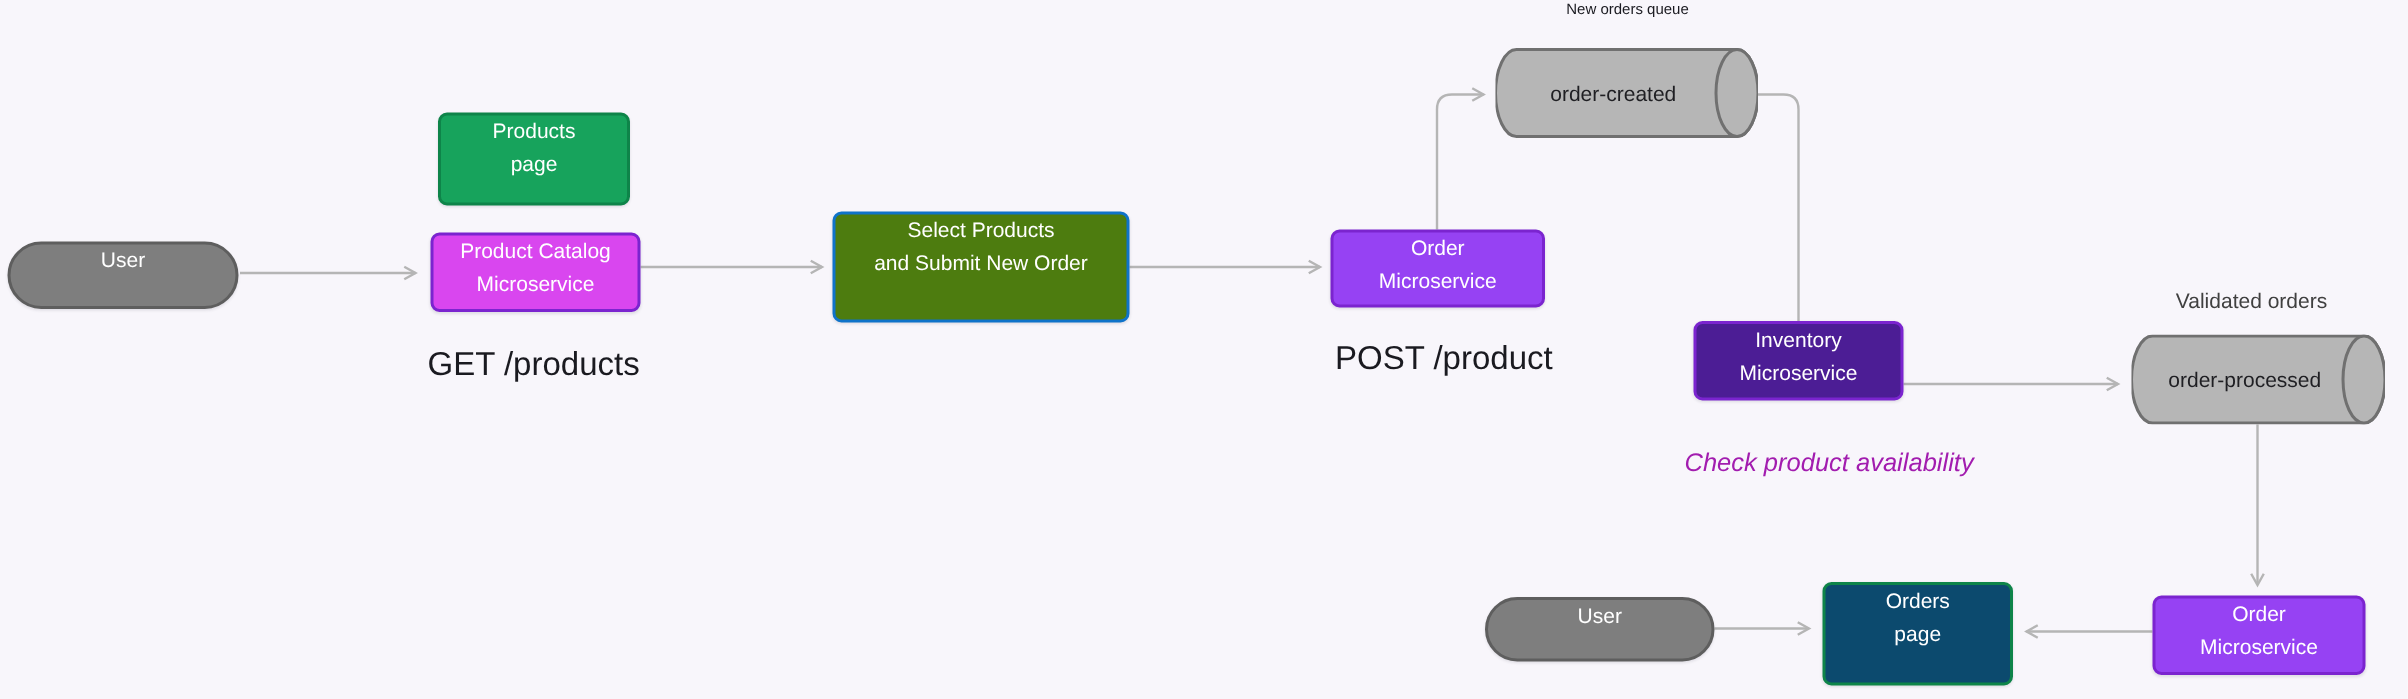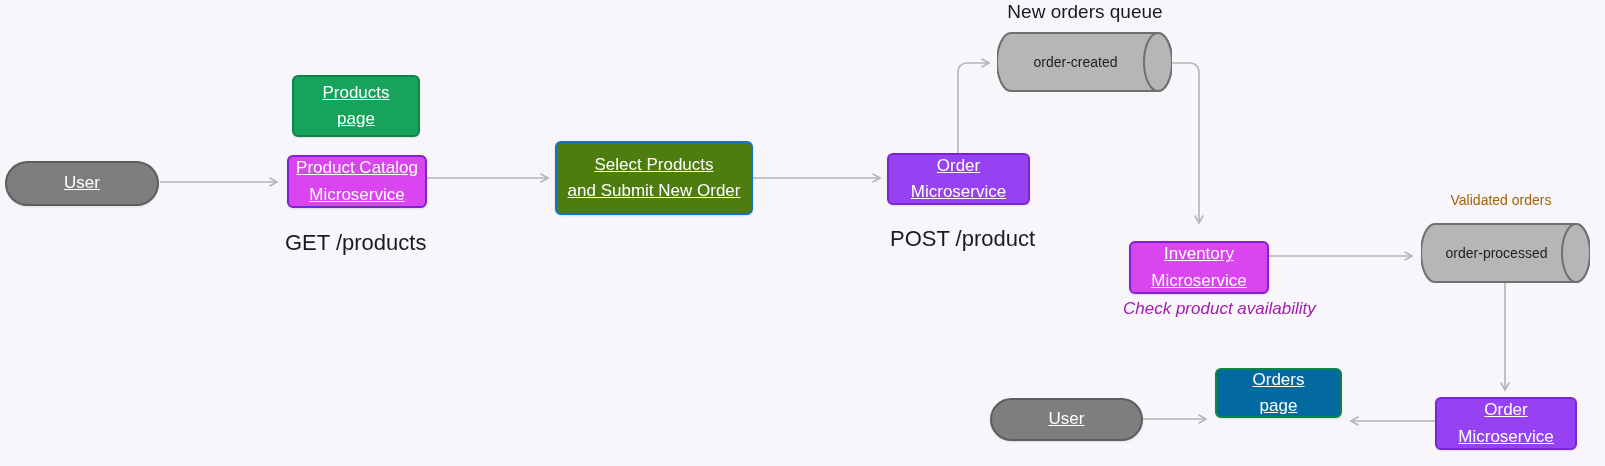--- a/index.html
+++ b/index.html
@@ -5,23 +5,23 @@
   html,body { margin:0; padding:0; }
   .canvas {
     position:relative; width:1605px; height:466px; overflow:hidden;
     font-family:"Liberation Sans", sans-serif;
   }
   #edges { position:absolute; left:0; top:0; width:1605px; height:466px; }
   .edge { fill:none; stroke-width:1.6px; }
   .edge-head { fill:none; stroke-width:1.6px; }
   .node {
     position:absolute; box-sizing:border-box; border:2px solid;
-    display:flex; align-items:center; justify-content:center;
-    text-align:center; font-size:17px; line-height:1.55;
-    white-space:pre-line; box-shadow:0 1px 2px rgba(40,40,60,0.12);text-decoration:underline;
+    display:flex; justify-content:center;
+    text-align:center; font-size:14px; line-height:1.55;
+    white-space:pre-line; box-shadow:0 1px 2px rgba(40,40,60,0.12);
   }
   .node.rect { border-radius:6px; }
   .node.pill { border-radius:999px; }
   .cyl-wrap { position:absolute; }
   .cyl-wrap svg { display:block; }
   .cyl-label {
     position:absolute; left:0; top:0; right:0; bottom:0;
     display:flex; align-items:center; justify-content:center;
     font-size:14px; padding-right:18px; box-sizing:border-box;
   }
@@ -58,35 +58,35 @@
 and Submit New Order</span></div>
       <div class="node rect" style="left: 887px; top: 153px; width: 143px; height: 52px; background: rgb(150, 66, 243); border-color: rgb(123, 36, 207); color: rgb(255, 255, 255);"><span>Order
 Microservice</span></div>
       <div class="cyl-wrap" style="left: 997px; top: 32px; width: 175px; height: 60px; position: absolute;">
         <svg width="175" height="60">
           <path d="M14,1 H161 A14,29 0 0 1 161,59 H14 A14,29 0 0 1 14,1 Z" fill="#b6b6b6" stroke="#707070" stroke-width="2"></path>
           <ellipse cx="161" cy="30" rx="14" ry="29" fill="#b6b6b6" stroke="#707070" stroke-width="2"></ellipse>
         </svg>
         <span class="cyl-label" style="color: rgb(31, 31, 35);">order-created</span>
       </div>
-      <div class="node rect" style="left: 1129px; top: 241px; width: 140px; height: 53px; background: #d946ef; border-color: rgb(123, 36, 207); color: rgb(255, 255, 255);"><span>Inventory
+      <div class="node rect" style="left: 1129px; top: 214px; width: 140px; height: 53px; background: #4c1d95; border-color: rgb(123, 36, 207); color: rgb(255, 255, 255);"><span>Inventory
 Microservice</span></div>
       <div class="cyl-wrap" style="left: 1421px; top: 223px; width: 169px; height: 60px; position: absolute;">
         <svg width="169" height="60">
           <path d="M14,1 H155 A14,29 0 0 1 155,59 H14 A14,29 0 0 1 14,1 Z" fill="#b6b6b6" stroke="#707070" stroke-width="2"></path>
           <ellipse cx="155" cy="30" rx="14" ry="29" fill="#b6b6b6" stroke="#707070" stroke-width="2"></ellipse>
         </svg>
         <span class="cyl-label" style="color: rgb(31, 31, 35);">order-processed</span>
       </div>
       <div class="node pill" style="left: 990px; top: 398px; width: 153px; height: 43px; background: rgb(126, 126, 126); border-color: rgb(94, 94, 94); color: rgb(255, 255, 255);"><span>User</span></div>
-      <div class="node rect" style="left: 1215px; top: 368px; width: 127px; height: 50px; background: #0369a1; border-color: rgb(14, 132, 73); color: rgb(255, 255, 255);"><span>Orders
+      <div class="node rect" style="left: 1215px; top: 388px; width: 127px; height: 69px; background: #0c4a6e; border-color: rgb(14, 132, 73); color: rgb(255, 255, 255);"><span>Orders
 page</span></div>
       <div class="node rect" style="left: 1435px; top: 397px; width: 142px; height: 53px; background: rgb(150, 66, 243); border-color: rgb(123, 36, 207); color: rgb(255, 255, 255);"><span>Order
 Microservice</span></div>
     </div>
   <div id="labels">
       <div class="float-label" style="left: 285px; top: 230px; font-size: 22px; color: rgb(26, 26, 32);">GET /products</div>
       <div class="float-label" style="left: 890px; top: 226px; font-size: 22px; color: rgb(26, 26, 32);">POST /product</div>
-      <div class="float-label center" style="left: 1085px; top: 1px; font-size: 19px; color: rgb(26, 26, 32);">New orders queue</div>
-      <div class="float-label center" style="left: 1501px; top: 192px; font-size: 14px; color: #a16207;">Validated orders</div>
+      <div class="float-label center" style="left: 1085px; top: 1px; font-size: 10px; color: rgb(26, 26, 32);">New orders queue</div>
+      <div class="float-label center" style="left: 1501px; top: 192px; font-size: 14px; color: #404040;">Validated orders</div>
       <div class="float-label" style="left: 1123px; top: 299px; font-size: 17px; color: #a21caf; font-style: italic;">Check product availability</div>
     </div>
 </div>
 
 </body></html>

